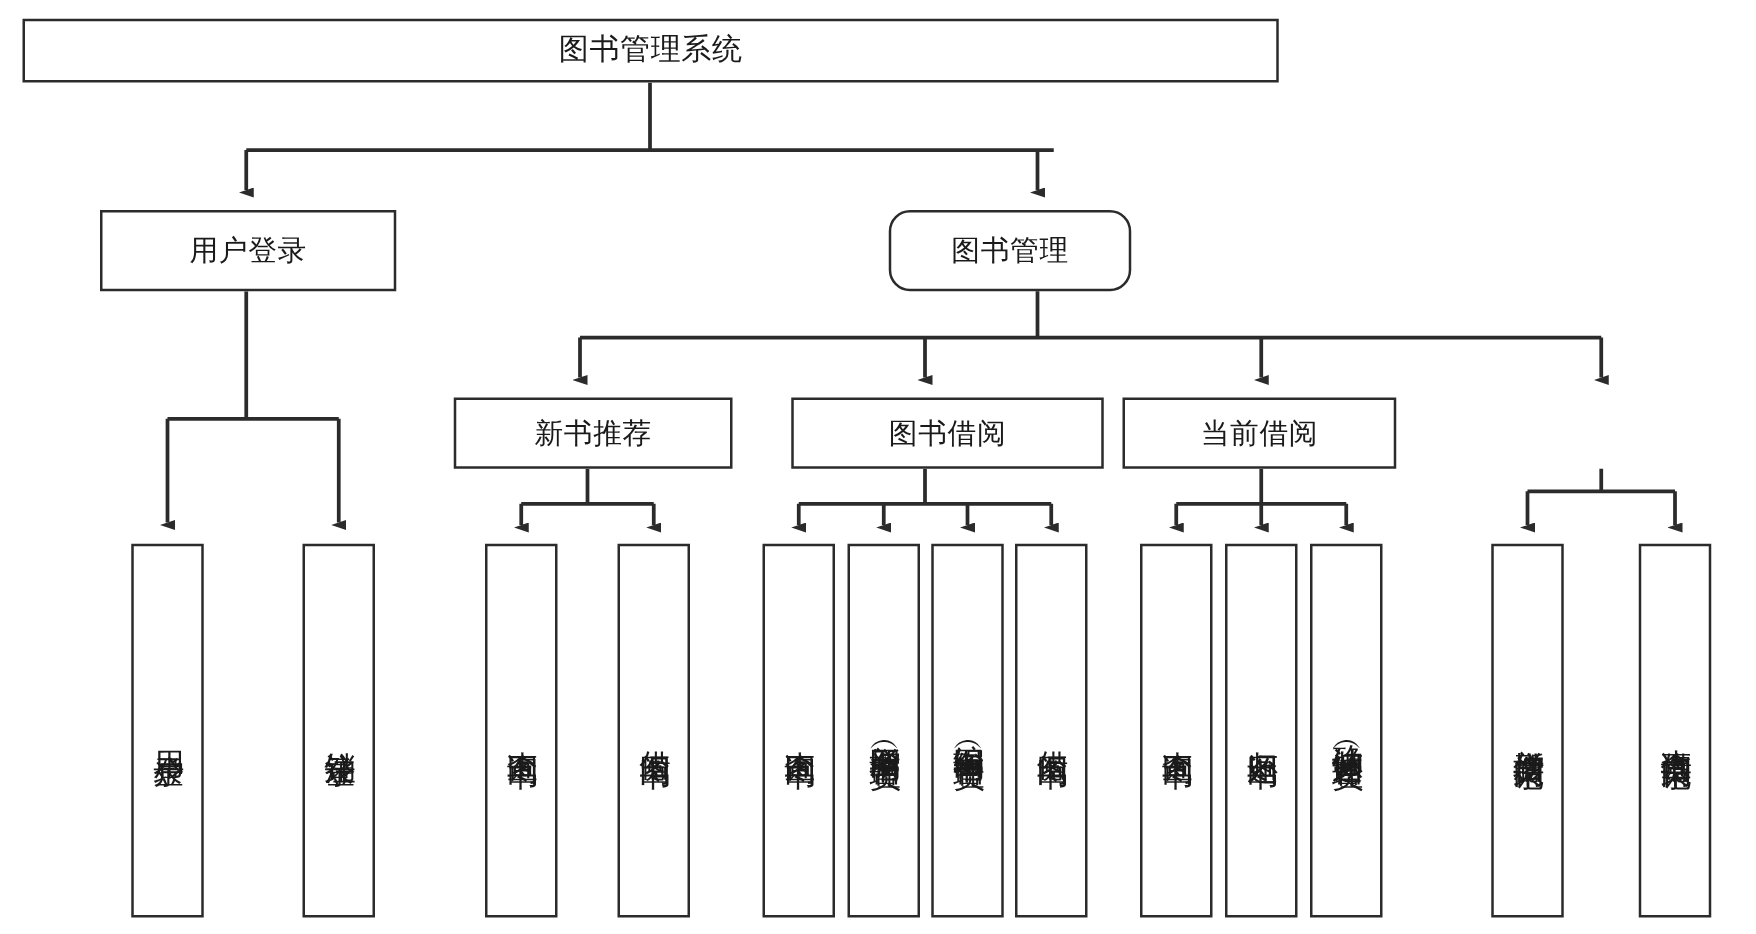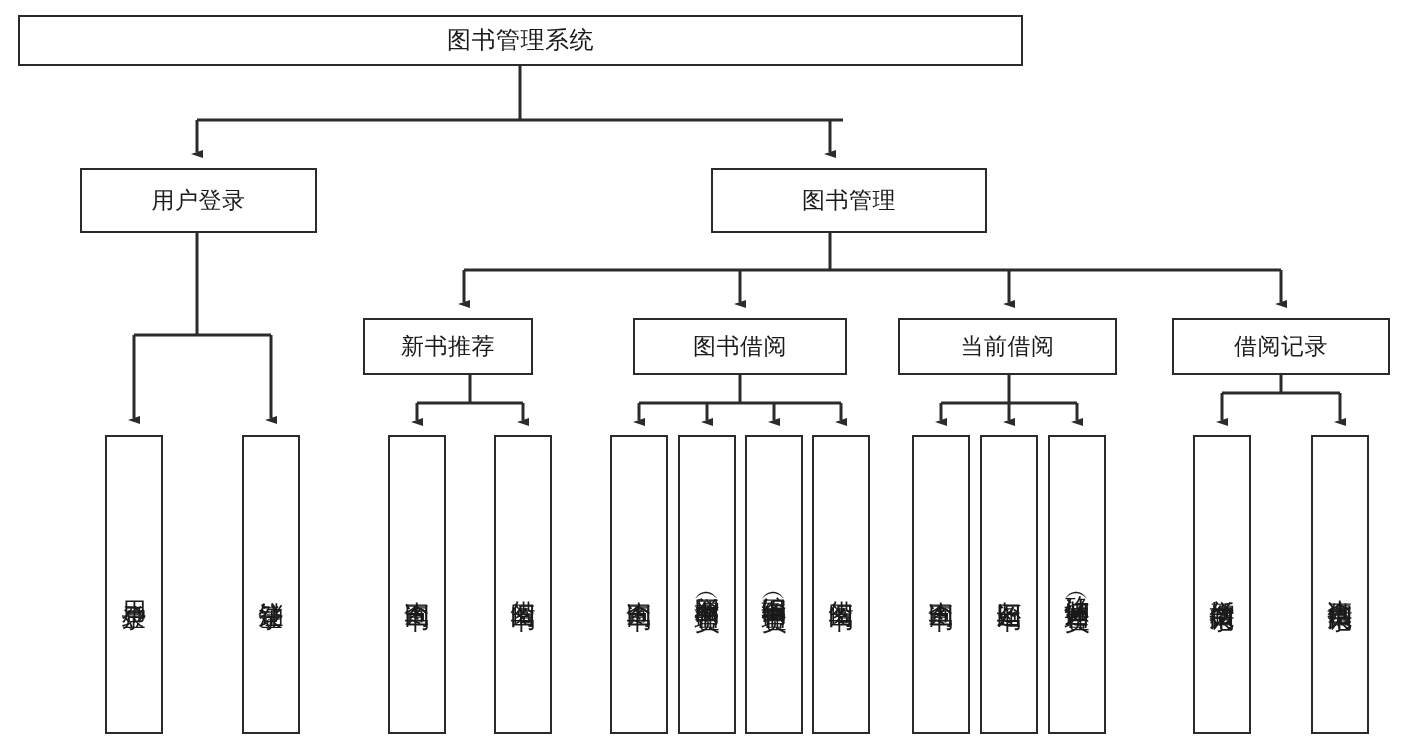--- a/index.html
+++ b/index.html
@@ -124,35 +124,32 @@
     </g>
   </svg>
 
   <div class="node root horiz" style="left:18px; top:15px; width:1005px; height:51px;">
     <span class="label">图书管理系统</span>
   </div>
 
   <div class="node horiz" style="left:80px; top:168px; width:237px; height:65px;">
     <span class="label">用户登录</span>
   </div>
-  <div class="node horiz" style="left:711px; top:168px; width:276px; height:65px;">
+  <div class="node horiz" style="left:711px; top:168px; width:194px; height:65px;border-radius:17px;">
     <span class="label">图书管理</span>
   </div>
 
-  <div class="node horiz" style="left:363px; top:318px; width:170px; height:57px;">
+  <div class="node horiz" style="left:363px; top:318px; width:223px; height:57px;">
     <span class="label">新书推荐</span>
   </div>
-  <div class="node horiz" style="left:633px; top:318px; width:214px; height:57px;">
+  <div class="node horiz" style="left:633px; top:318px; width:250px; height:57px;">
     <span class="label">图书借阅</span>
   </div>
   <div class="node horiz" style="left:898px; top:318px; width:219px; height:57px;">
     <span class="label">当前借阅</span>
-  </div>
-  <div class="node horiz" style="left:1172px; top:318px; width:218px; height:57px;">
-    <span class="label">借阅记录</span>
   </div>
 
   <div class="node leaf" style="left:105px; top:435px; width:58px; height:299px;">
     <span class="label">用户登录</span>
   </div>
   <div class="node leaf" style="left:242px; top:435px; width:58px; height:299px;">
     <span class="label">注销登录</span>
   </div>
 
   <div class="node leaf" style="left:388px; top:435px; width:58px; height:299px;">

